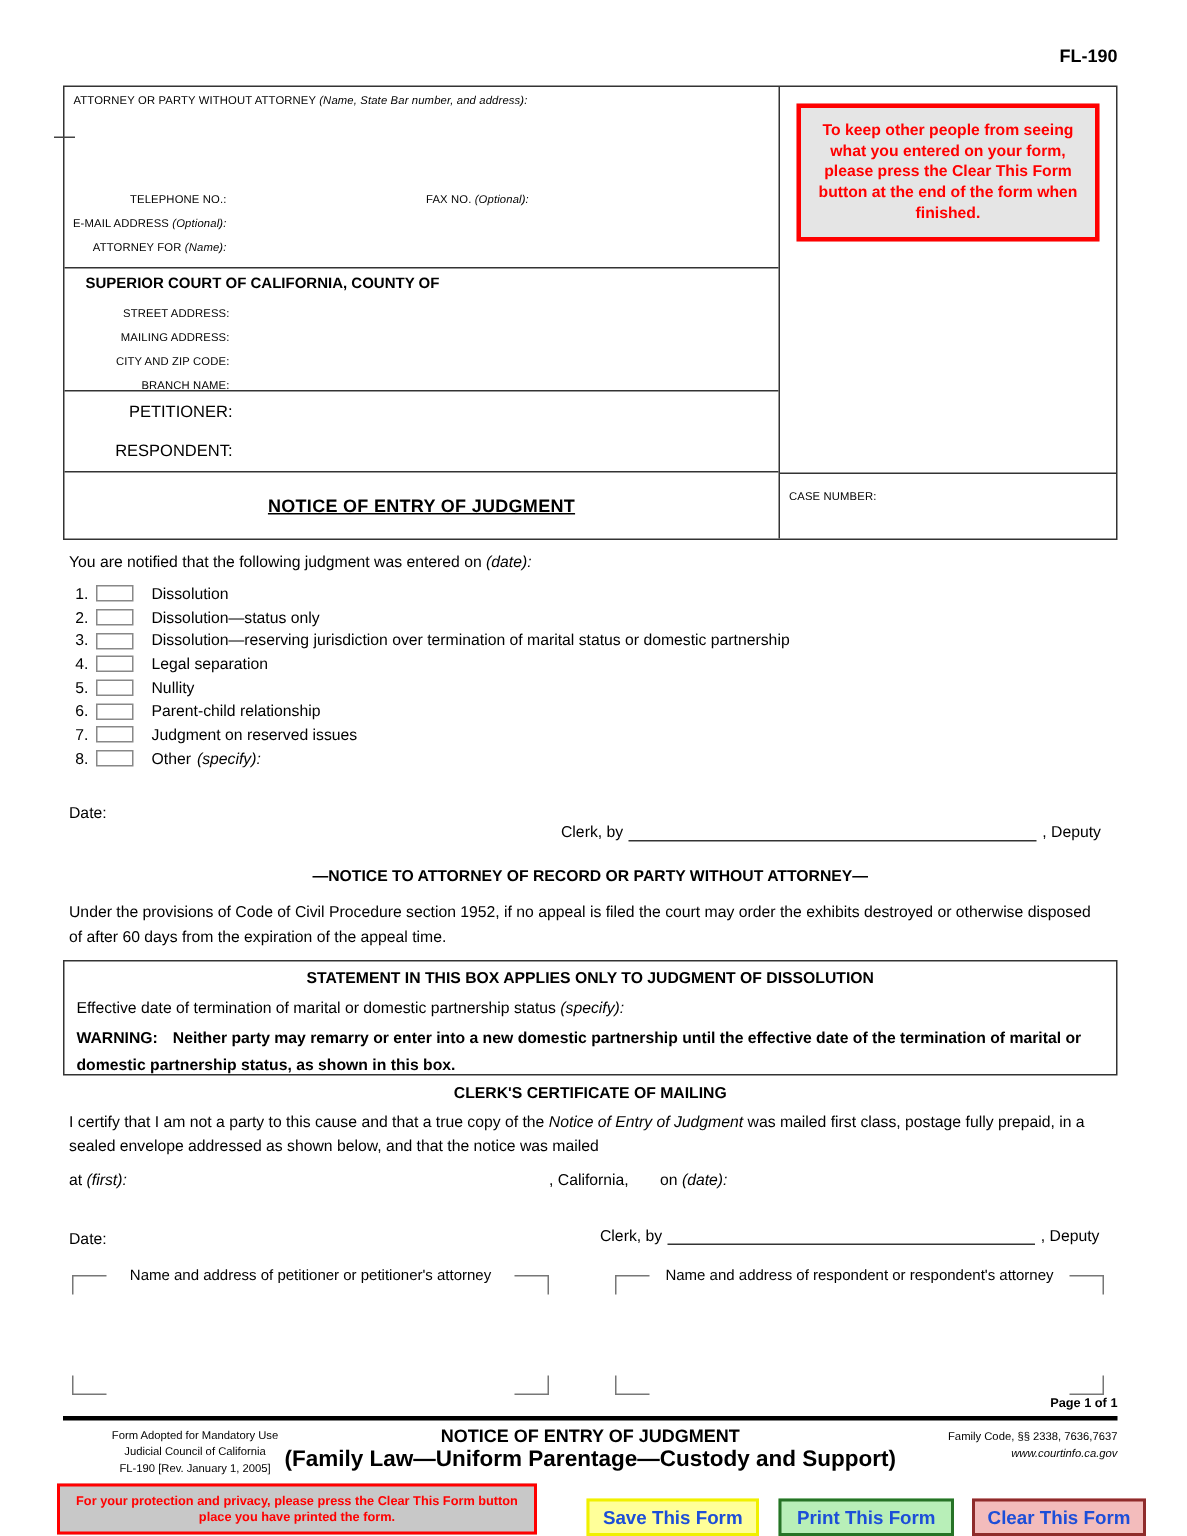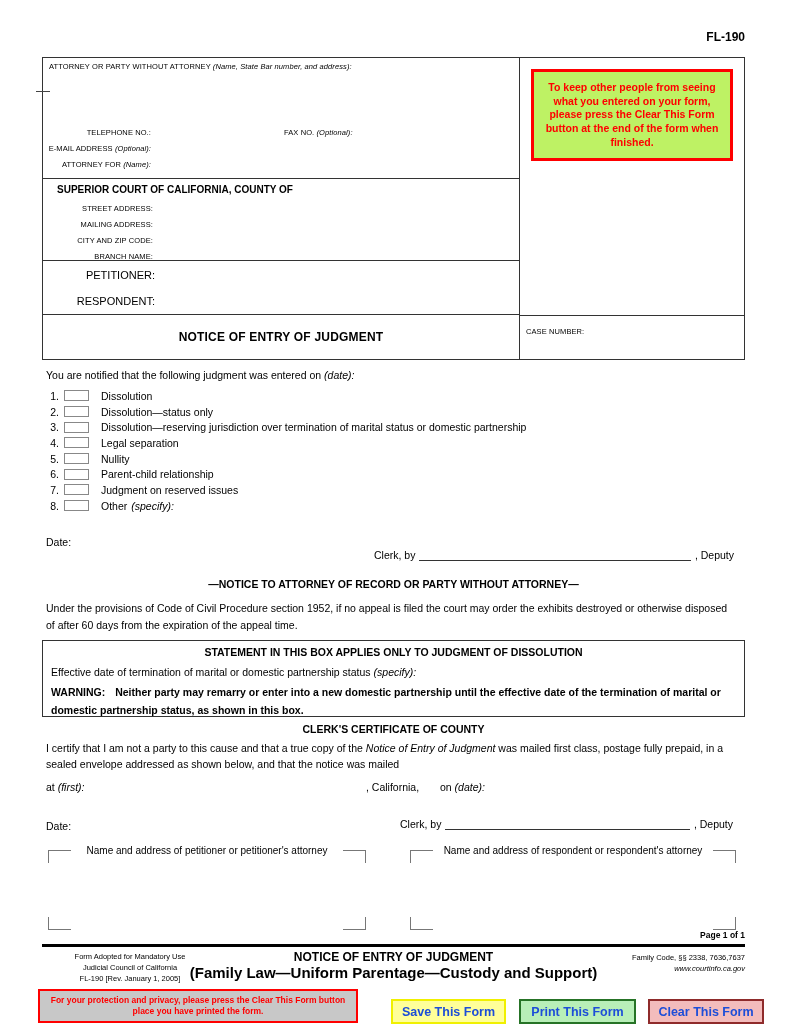--- a/index.html
+++ b/index.html
@@ -8,35 +8,35 @@
   .abs{position:absolute;}
   .it{font-style:italic;}
   .sm{font-size:7.5px;letter-spacing:0.1px;}
   .body-txt{font-size:10.5px;}
 
   
   .fl-label{top:30px;right:46px;font-size:12px;font-weight:bold;}
 
   
   .main-box{left:42px;top:57px;width:703px;height:303px;border:1px solid #333;display:flex;box-sizing:border-box;}
-  .left-col{width:477px;border-right:1px solid #333;display:flex;flex-direction:column;box-sizing:border-box;}
+  .left-col{width:477px;border-right:1px solid #333;display:flex;flex-direction:column;box-sizing:border-box;text-decoration:underline;}
   .right-col{flex:1;display:flex;flex-direction:column;box-sizing:border-box;}
   .attorney-cell{height:121px;border-bottom:1px solid #333;position:relative;box-sizing:border-box;}
   .attorney-cell .caption{position:absolute;left:6px;top:4px;}
   .margin-tick{position:absolute;left:-7px;top:33px;width:14px;height:1px;background:#444;}
   .lbl-right{position:absolute;left:0;width:108px;text-align:right;white-space:nowrap;}
   .court-cell{height:82px;border-bottom:1px solid #333;position:relative;box-sizing:border-box;}
   .court-cell .court-title{position:absolute;left:14px;top:5px;font-size:10px;font-weight:bold;}
   .court-cell .lbl-right{width:110px;}
   .parties-cell{height:54px;border-bottom:1px solid #333;position:relative;box-sizing:border-box;font-size:11px;}
   .parties-cell .lbl-right{width:112px;}
   .title-cell{flex:1;display:flex;align-items:center;justify-content:center;}
   .form-title{font-size:12px;font-weight:bold;letter-spacing:0.2px;}
   .privacy-area{height:257px;box-sizing:border-box;padding:11px 11px 0 11px;}
-  .privacy-box{border:3px solid #ff0000;background:#bef264;color:#ff0000;font-weight:bold;
+  .privacy-box{border:3px solid #ff0000;background:#e5e5e5;color:#ff0000;font-weight:bold;
                font-size:10.5px;text-align:center;line-height:1.3;padding:9px 3px;}
   .case-cell{flex:1;border-top:1px solid #333;box-sizing:border-box;padding:4px 6px;}
 
   
   .list{left:46px;top:388px;}
   .row{display:flex;align-items:center;height:15.7px;}
   .num{width:13px;text-align:right;font-size:10.5px;}
   .cbx{width:25px;height:11px;border:1px solid #888;margin-left:5px;background:#fff;box-sizing:border-box;}
   .item-lbl{margin-left:12px;font-size:10.5px;white-space:nowrap;}
   .item-hint{margin-left:4px;font-size:10.5px;font-style:italic;}
@@ -211,21 +211,21 @@
     <div class="s-eff">
       <span>Effective date of termination of marital or domestic partnership status</span>
       <span class="it">(specify):</span>
     </div>
     <div class="s-warn">
       <span class="warn-label">WARNING:</span>
       <span>Neither party may remarry or enter into a new domestic partnership until the effective date of the termination of marital or domestic partnership status, as shown in this box.</span>
     </div>
   </div>
 
-  <div class="abs center-head" style="top:723px;">CLERK'S CERTIFICATE OF COUNTY</div>
+  <div class="abs center-head" style="top:723px;">CLERK'S CERTIFICATE OF MAILING</div>
   <div class="abs body-txt" style="left:46px;top:741px;width:700px;line-height:15.5px;">
     <span>I certify that I am not a party to this cause and that a true copy of the</span>
     <span class="it">Notice of Entry of Judgment</span>
     <span>was mailed first class, postage fully prepaid, in a sealed envelope addressed as shown below, and that the notice was mailed</span>
   </div>
 
   <div class="abs body-txt" style="left:46px;top:781px;">
     <span>at</span>
     <span class="it">(first):</span>
   </div>

